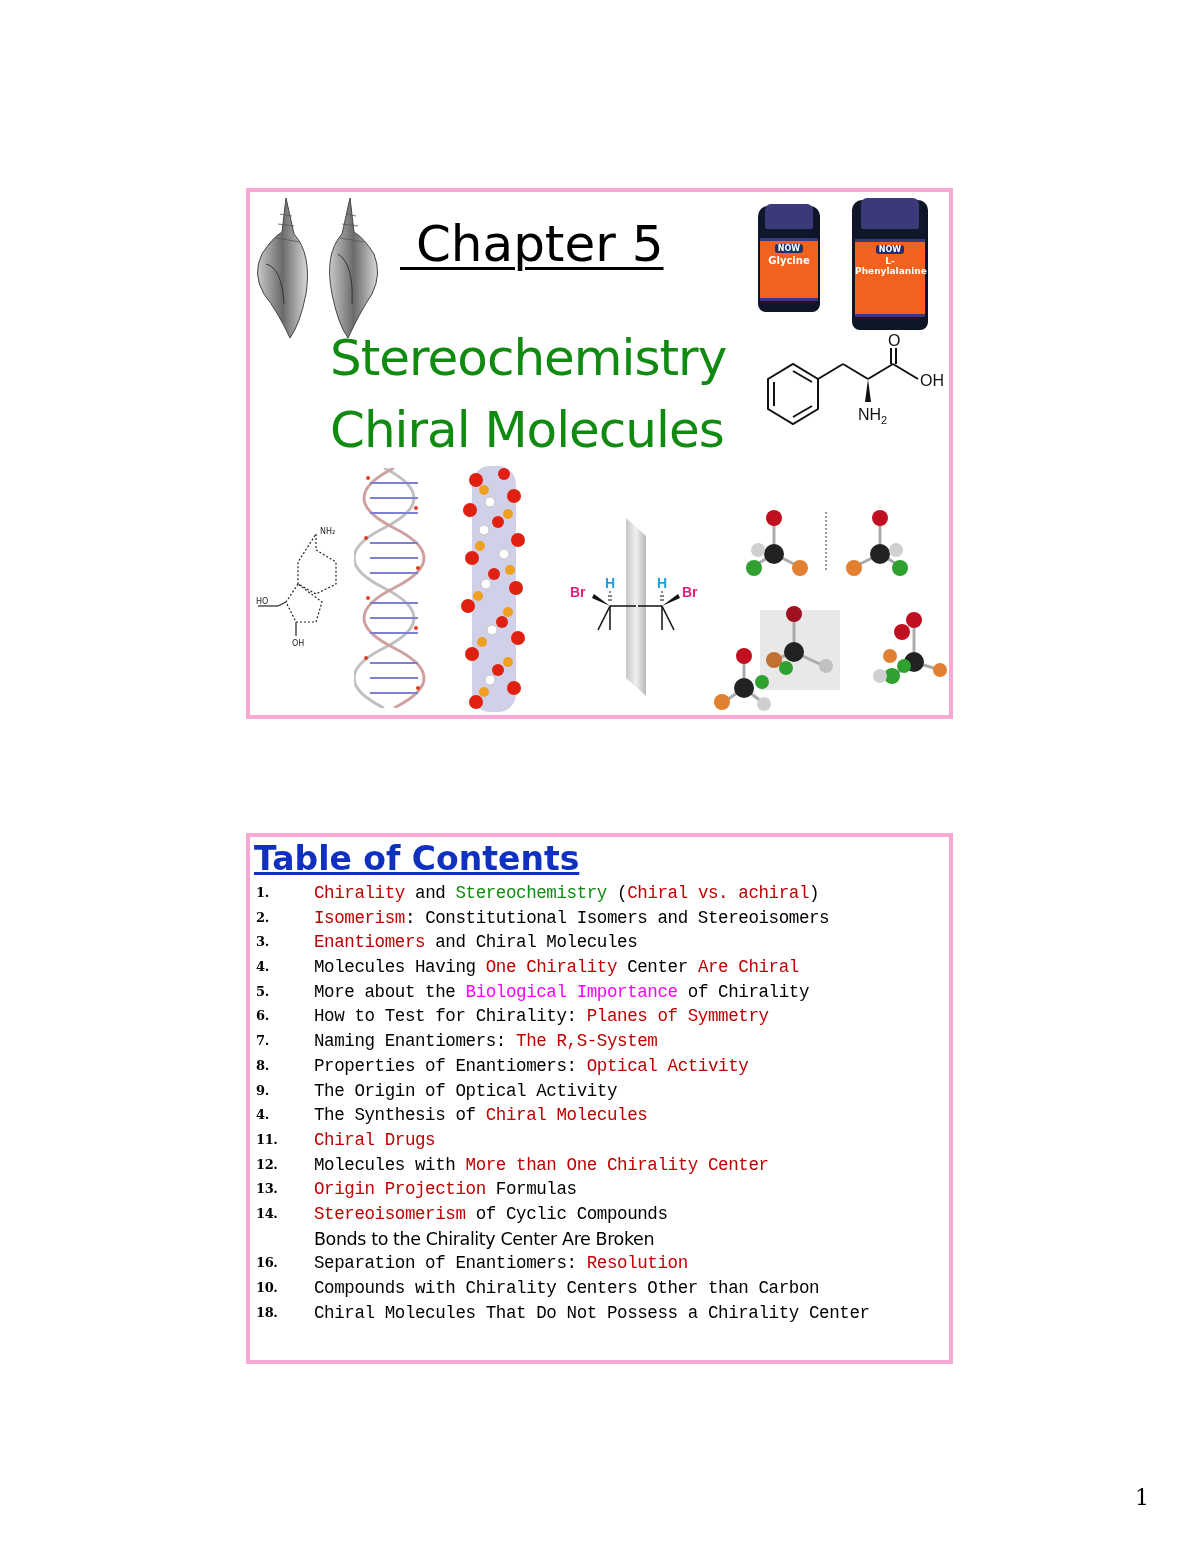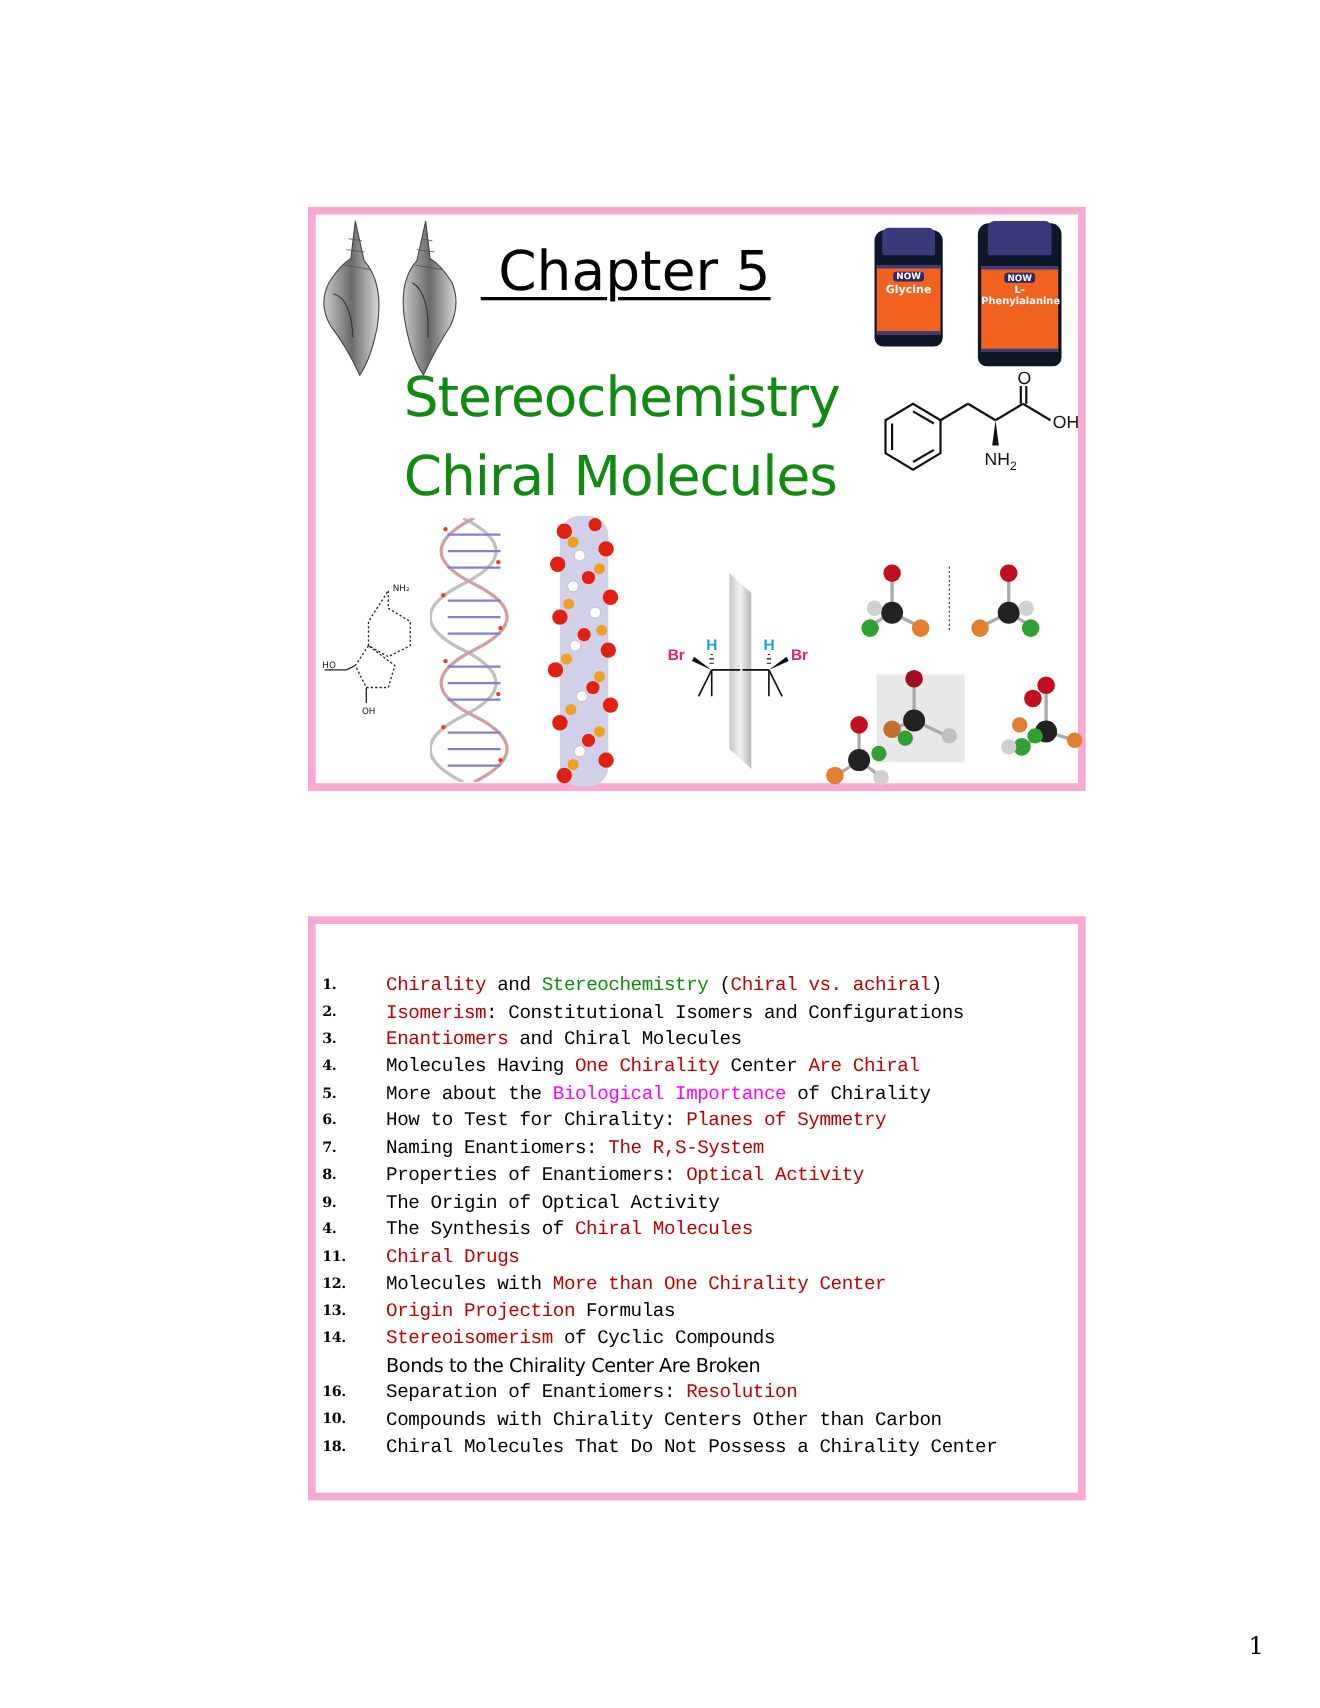--- a/index.html
+++ b/index.html
@@ -1,17 +1,17 @@
 <!DOCTYPE html>
 <html><head>
 <meta charset="utf-8">
 <style>
   html, body { margin: 0; padding: 0; background: #ffffff; }
   body { width: 1200px; height: 1553px; position: relative; overflow: hidden; font-family: "DejaVu Sans", sans-serif; }
-  .slide { position: absolute; border: 7px solid #f9a8d4; background: #fff; box-sizing: border-box; margin-left: 34px; }
+  .slide { position: absolute; border: 4px solid #f9a8d4; background: #fff; box-sizing: border-box; }
   #slide1 { left: 246px; top: 188px; width: 707px; height: 531px; }
   #slide2 { left: 246px; top: 833px; width: 707px; height: 531px; }
   .abs { position: absolute; }
 
   .chapter-title { left: 150px; top: 22px; font-family: "DejaVu Sans", sans-serif; font-size: 50px; color: #000; white-space: pre; line-height: 60px; }
   .chapter-title span { text-decoration: underline; text-decoration-thickness: 3px; text-underline-offset: 6px; }
   .subtitle { left: 80px; font-family: "DejaVu Sans", sans-serif; font-size: 50px; color: #108a10; line-height: 60px; white-space: nowrap; letter-spacing: -1px; }
   .sub1 { top: 136px; }
   .sub2 { top: 208px; }
 
@@ -259,28 +259,29 @@
         <circle cx="188" cy="166" r="8" fill="#30a030"></circle>
         <circle cx="200" cy="156" r="7" fill="#30a030"></circle>
         <circle cx="236" cy="160" r="7" fill="#e08030"></circle>
         <circle cx="186" cy="146" r="7" fill="#e08030"></circle>
         <circle cx="176" cy="166" r="7" fill="#d0d0d0"></circle>
     </g>
   </svg>
 </div>
 
 <div id="slide2" class="slide">
+  <div class="abs toc-title">Table of Contents</div>
   <div class="abs toc-list" id="toc-list">
       <div class="toc-row">
         <span class="toc-num">1.</span>
         <span class="toc-text"><span class="c-red">Chirality</span><span> and </span><span class="c-green">Stereochemistry</span><span> (</span><span class="c-red">Chiral vs. achiral</span><span>)</span></span>
       </div>
       <div class="toc-row">
         <span class="toc-num">2.</span>
-        <span class="toc-text"><span class="c-red"> Isomerism</span><span>: Constitutional Isomers and Configurations</span></span>
+        <span class="toc-text"><span class="c-red"> Isomerism</span><span>: Constitutional Isomers and Stereoisomers</span></span>
       </div>
       <div class="toc-row">
         <span class="toc-num">3.</span>
         <span class="toc-text"><span class="c-red">Enantiomers</span><span> and Chiral Molecules</span></span>
       </div>
       <div class="toc-row">
         <span class="toc-num">4.</span>
         <span class="toc-text"><span>Molecules Having </span><span class="c-red">One Chirality</span><span> Center </span><span class="c-red">Are Chiral</span></span>
       </div>
       <div class="toc-row">

